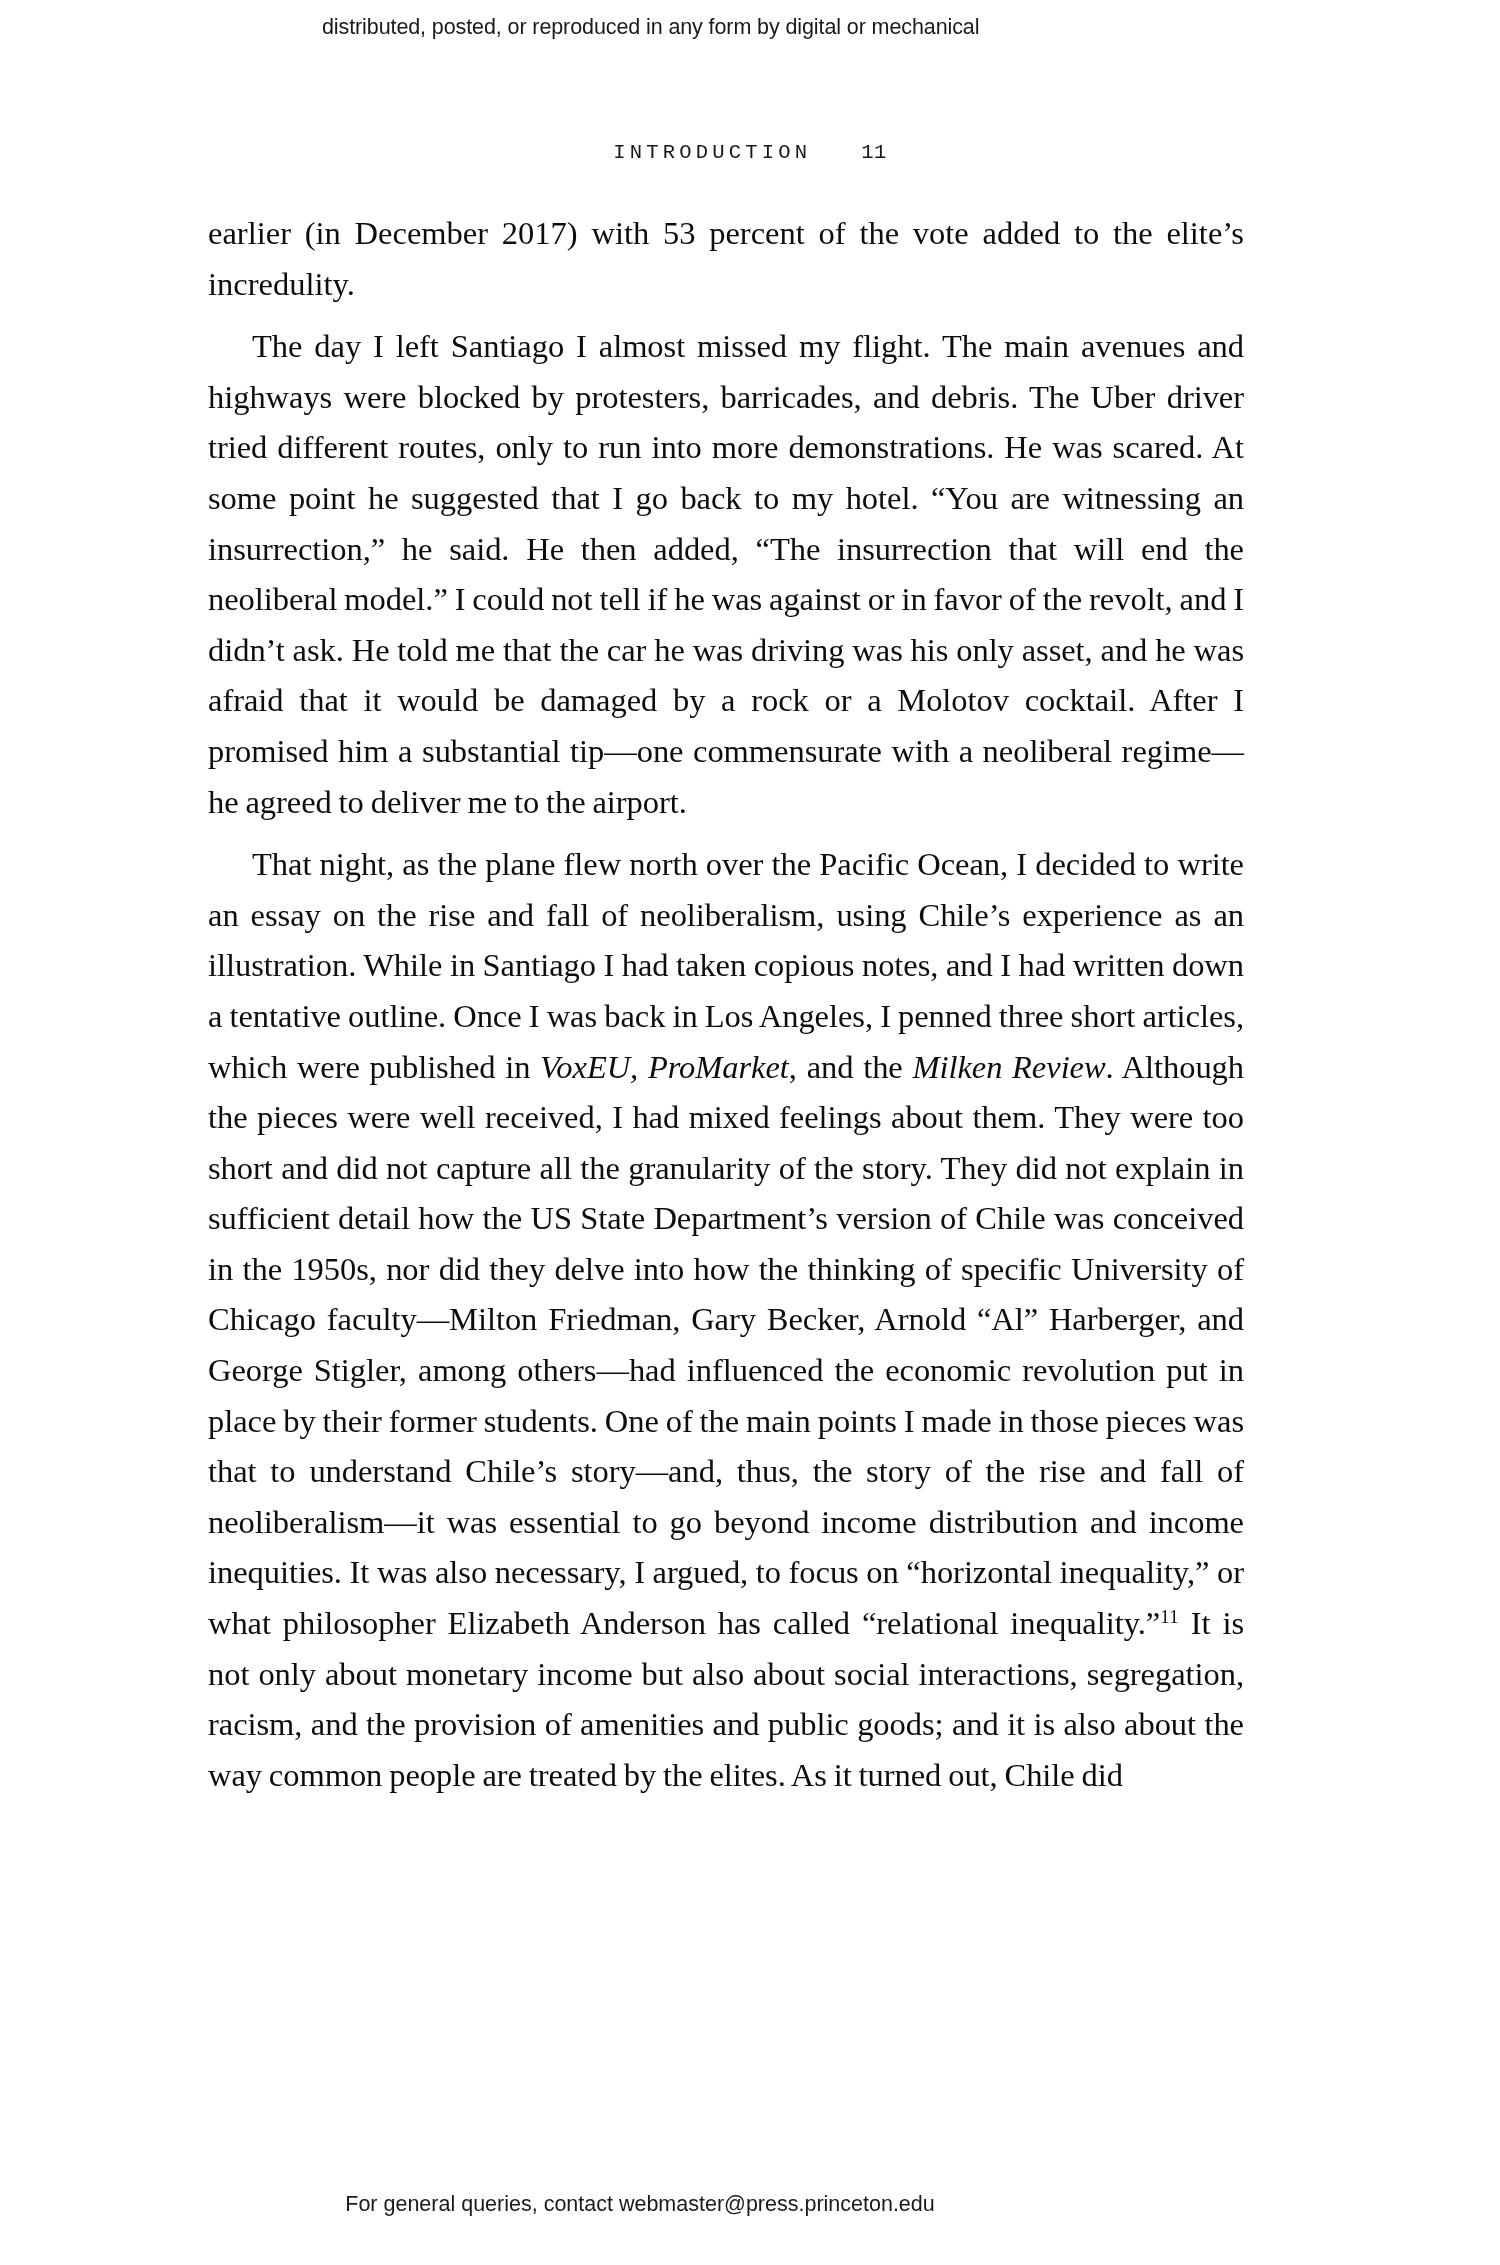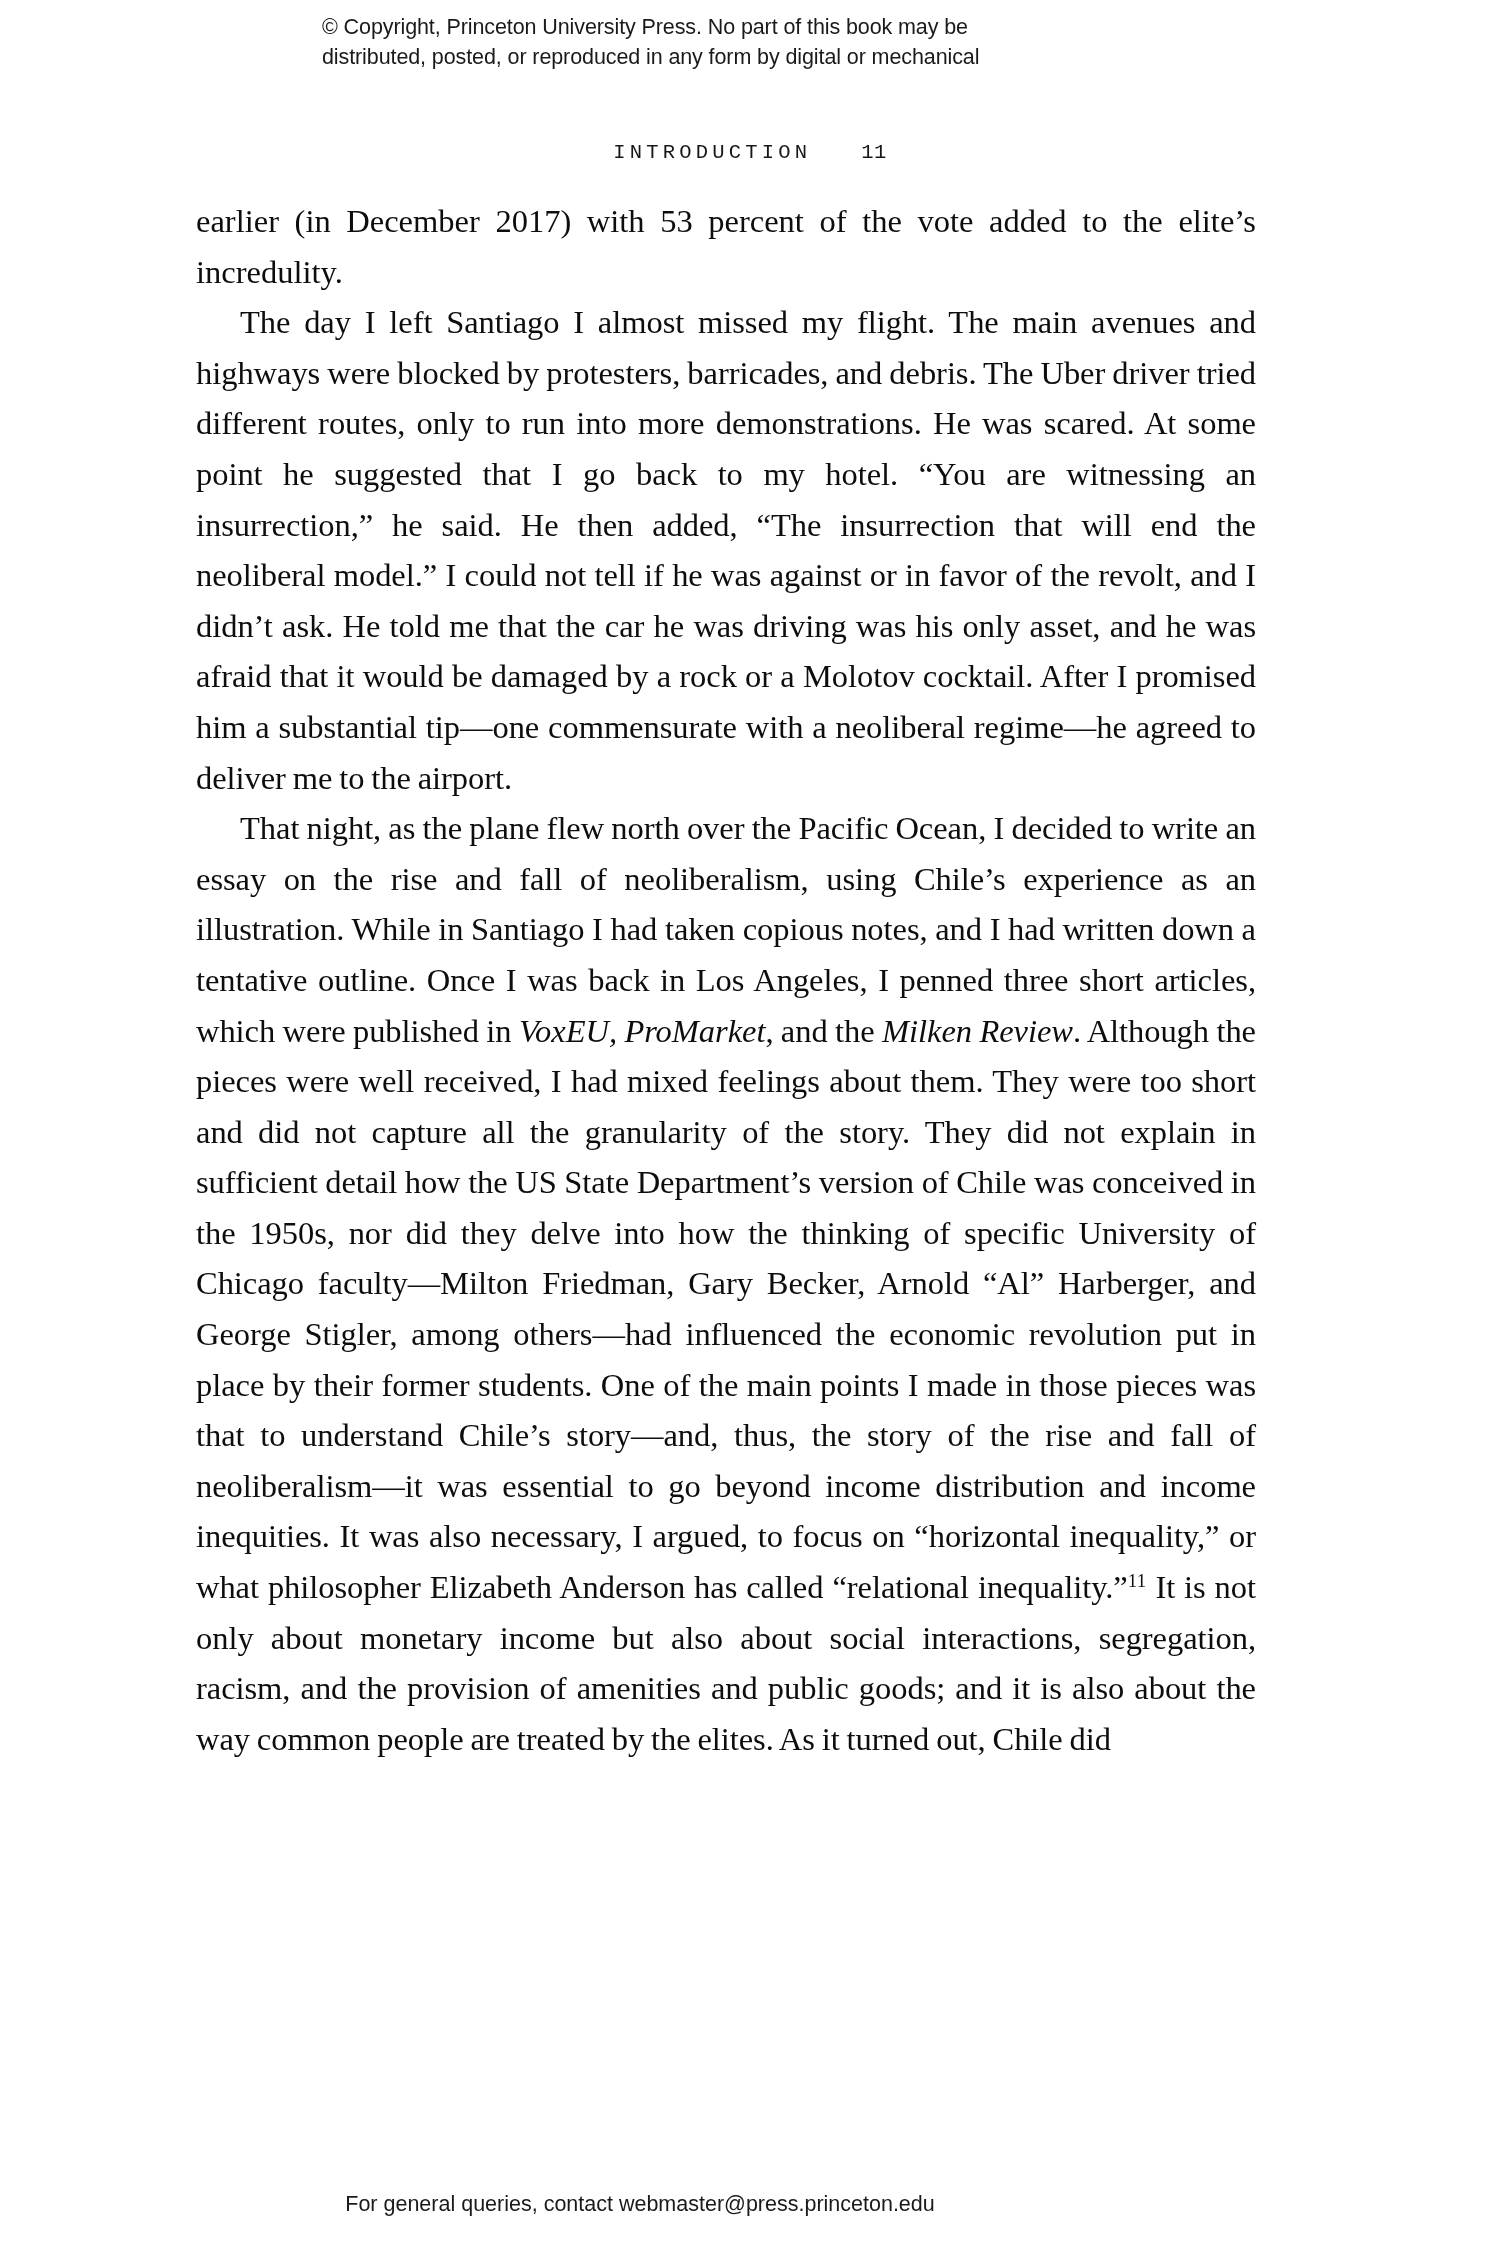--- a/index.html
+++ b/index.html
@@ -59,21 +59,21 @@
   }
 
   
   .page-body {
     position: absolute;
     left: 196px;
     top: 196px;
     width: 1060px;
   }
   .body-par {
-    margin: 0;
+    margin: 12px;
     font-family: "Liberation Serif", serif;
     font-size: 32.5px;
     line-height: 50.6px;
     text-align: justify;
     text-justify: inter-word;
     color: #0d0d0d;
     -webkit-font-smoothing: antialiased;
     hyphens: none;
   }
   .body-par.indent {
@@ -106,21 +106,20 @@
     font-family: "Liberation Sans", sans-serif;
     font-size: 21.5px;
     line-height: 28px;
     color: #1a1a1a;
   }
 </style>
 </head>
 <body>
 
 <div class="copyright-notice">
-  <span class="cl">© Copyright, Princeton University Press. No part of this book may be</span>
   <span class="cl">distributed, posted, or reproduced in any form by digital or mechanical</span>
 </div>
 
 <div class="running-head">
   <span class="rh-chapter">INTRODUCTION</span>
   <span class="rh-sep"></span>
   <span class="rh-folio">11</span>
 </div>
 
 <div class="page-body">

